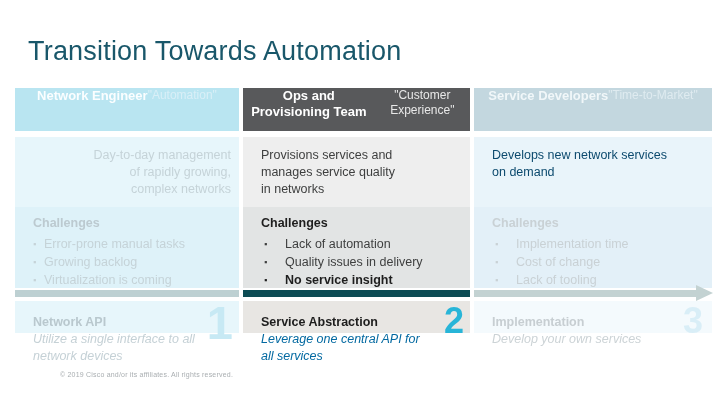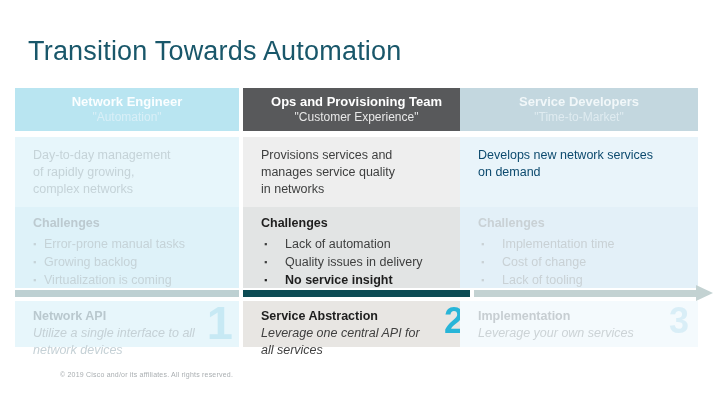--- a/index.html
+++ b/index.html
@@ -8,35 +8,35 @@
     font-family:"Liberation Sans", sans-serif; overflow:hidden;
   }
   .title {
     position:absolute; left:28px; top:36px;
     font-size:27px; font-weight:400; color:#19576a; letter-spacing:0.2px;
   }
   .blk { position:absolute; box-sizing:border-box; }
   
   .c1 { left:15px;  width:224px; }
   .c2 { left:243px; width:227px; }
-  .c3 { left:460px; width:238px; }
+  .c3 { left:474px; width:238px; }
 
   
-  .hdr { top:88px; height:43px; display:flex; flex-direction:column;
+  .hdr { top:88px; height:43px; display:flex; flex-direction:row;
          justify-content:center; text-align:center; }
   .hdr .t1 { font-size:13px; font-weight:bold; line-height:16px; }
   .hdr .t2 { font-size:12px; line-height:15px; }
   .c1.hdr { background:#b9e5f1; } .c1.hdr .t1 { color:#fbfeff; } .c1.hdr .t2 { color:#d9eff7; }
   .c2.hdr { background:#58595b; } .c2.hdr .t1 { color:#ffffff; } .c2.hdr .t2 { color:#e8e8e8; }
   .c3.hdr { background:#c3d7df; } .c3.hdr .t1 { color:#f1f7f9; } .c3.hdr .t2 { color:#dfebf0; }
 
   
   .desc { top:137px; height:70px; padding:10px 8px 0 18px;
           font-size:12.5px; line-height:17px; white-space:pre-line; }
-  .c1.desc { background:#e7f6fb; color:#c5d3d8; }
+  .c1.desc { background:#e7f6fb; color:#c5d3d8;text-align:right; }
   .c2.desc { background:#eeeeee; color:#3e3f3f; }
   .c3.desc { background:#e9f4fa; color:#0c4a6e; }
 
   
   .chal { top:207px; height:81px; padding:9px 8px 17px 18px; font-size:12.5px; }
   .c1.chal { background:#def2f9; color:#c5d3d8; }
   .c2.chal { background:#e2e4e4; color:#3e3f3f; }
   .c3.chal { background:#e3f0f8; color:#c9d1d5; }
   .chal .h { font-weight:bold; margin-bottom:5px; }
   .c1.chal .h { color:#bccad0; }
@@ -53,26 +53,26 @@
   
   .band { position:absolute; top:290px; height:7px; }
   .band.b1 { left:15px;  width:224px; background:#bdd0d2; }
   .band.b2 { left:243px; width:227px; background:#0d4c54; }
   .band.b3 { left:474px; width:222px; background:#c3d2d2; }
   .arrowhead { position:absolute; left:696px; top:285px; width:0; height:0;
     border-top:8.5px solid transparent; border-bottom:8.5px solid transparent;
     border-left:17px solid #c3d2d2; }
 
   
-  .bot { top:301px; height:46px; padding:7px 8px 0 18px;
+  .bot { top:301px; height:32px; padding:13px 8px 0 18px;
          font-size:12.5px; line-height:17px; }
   .bot .bt { font-weight:bold; }
   .bot .bb { white-space:pre-line;font-style:italic; }
   .c1.bot { background:#e7f6fb; } .c1.bot .bt { color:#b9c8ce; } .c1.bot .bb { color:#c5d1d6; }
-  .c2.bot { background:#e8e6e3; } .c2.bot .bt { color:#1e1e1e; } .c2.bot .bb { color:#404040; }
+  .c2.bot { background:#e8e6e3; } .c2.bot .bt { color:#1e1e1e; } .c2.bot .bb { color:#0369a1; }
   .c3.bot { background:#f4fafd; } .c3.bot .bt { color:#c7ced2; } .c3.bot .bb { color:#ccd3d6; }
   .num { position:absolute; font-weight:bold; line-height:1; }
   .num.n1 { right:6px; top:-2px; font-size:47px; color:#c7e9f4; }
   .num.n2 { right:6px; top:2px;  font-size:36px; color:#28b5d8; }
   .num.n3 { right:9px; top:2px;  font-size:36px; color:#d9eef7; }
 
   .footer { position:absolute; left:60px; top:371px; font-size:7px;
             color:#a9aeb1; letter-spacing:0.2px; }
 </style>
 </head>
@@ -141,18 +141,18 @@
     <div class="num n1">1</div>
   </div>
   <div class="blk bot c2">
     <div class="bt">Service Abstraction</div>
     <div class="bb">Leverage one central API for
 all services</div>
     <div class="num n2">2</div>
   </div>
   <div class="blk bot c3">
     <div class="bt">Implementation</div>
-    <div class="bb">Leverage your own services</div>
+    <div class="bb">Develop your own services</div>
     <div class="num n3">3</div>
   </div>
 
   <div class="footer">© 2019  Cisco and/or its affiliates. All rights reserved.</div>
 </div>
 
 </body></html>

